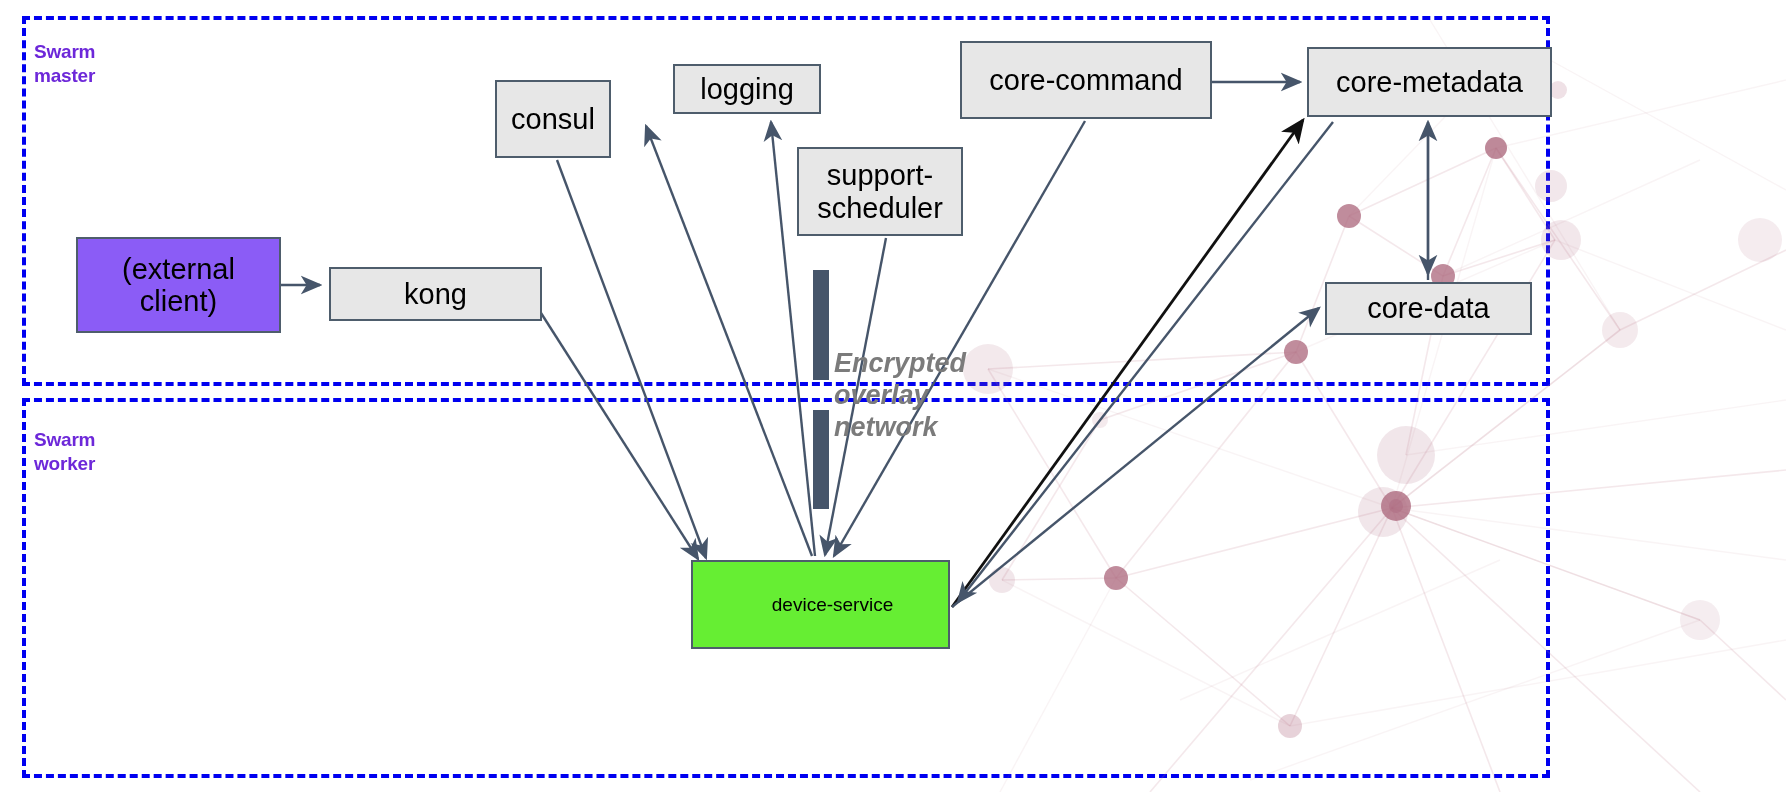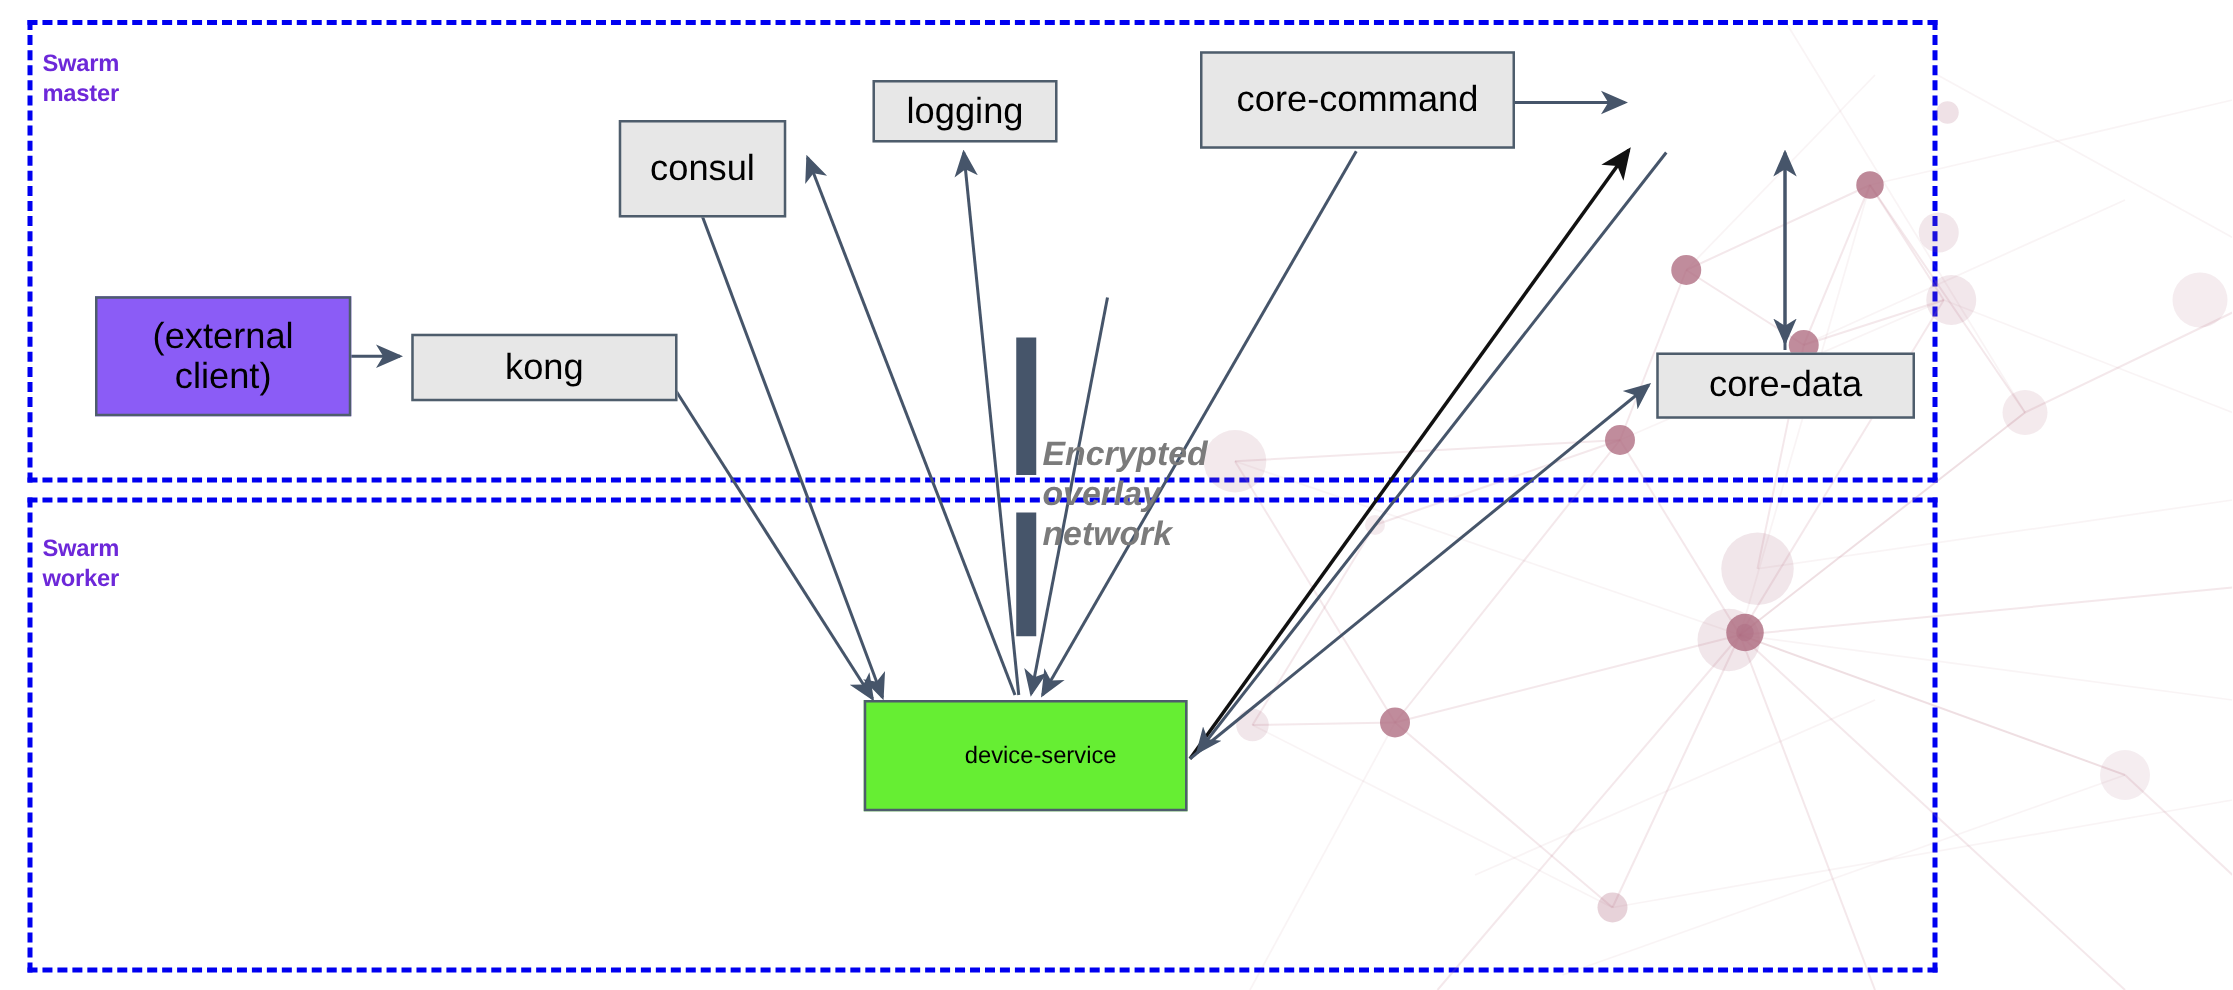--- a/index.html
+++ b/index.html
@@ -200,26 +200,29 @@
   <div class="overlay-text" style="left:834px; top:348px;">Encrypted
 overlay
 network</div>
 
   <div id="nodes">
     <div class="node accent-blue" style="left:76px; top:237px; width:205px; height:96px;">(external
 client)</div>
 
     <div class="node" style="left:329px; top:267px; width:213px; height:54px;text-align:right;">kong</div>
 
-    <div class="node" style="left:495px; top:96px; width:134px; height:78px;">consul</div>
-
-    <div class="node" style="left:698px; top:64px; width:148px; height:50px;">logging</div>
-
+    <div class="node" style="left:495px; top:80px; width:116px; height:78px;">consul</div>
+
+    <div class="node" style="left:673px; top:64px; width:148px; height:50px;">logging</div>
+
+    <div class="node" style="left:797px; top:147px; width:166px; height:89px;">support-
+scheduler</div>
 
     <div class="node" style="left:960px; top:41px; width:252px; height:78px;">core-command</div>
 
+    <div class="node" style="left:1307px; top:47px; width:245px; height:70px;">core-metadata</div>
 
     <div class="node" style="left:1325px; top:282px; width:207px; height:53px;">core-data</div>
 
     <div class="node accent-green" style="left:691px; top:560px; width:259px; height:89px;padding-left:24px;">device-service</div>
   </div>
 
 </div>
 
 </body></html>

